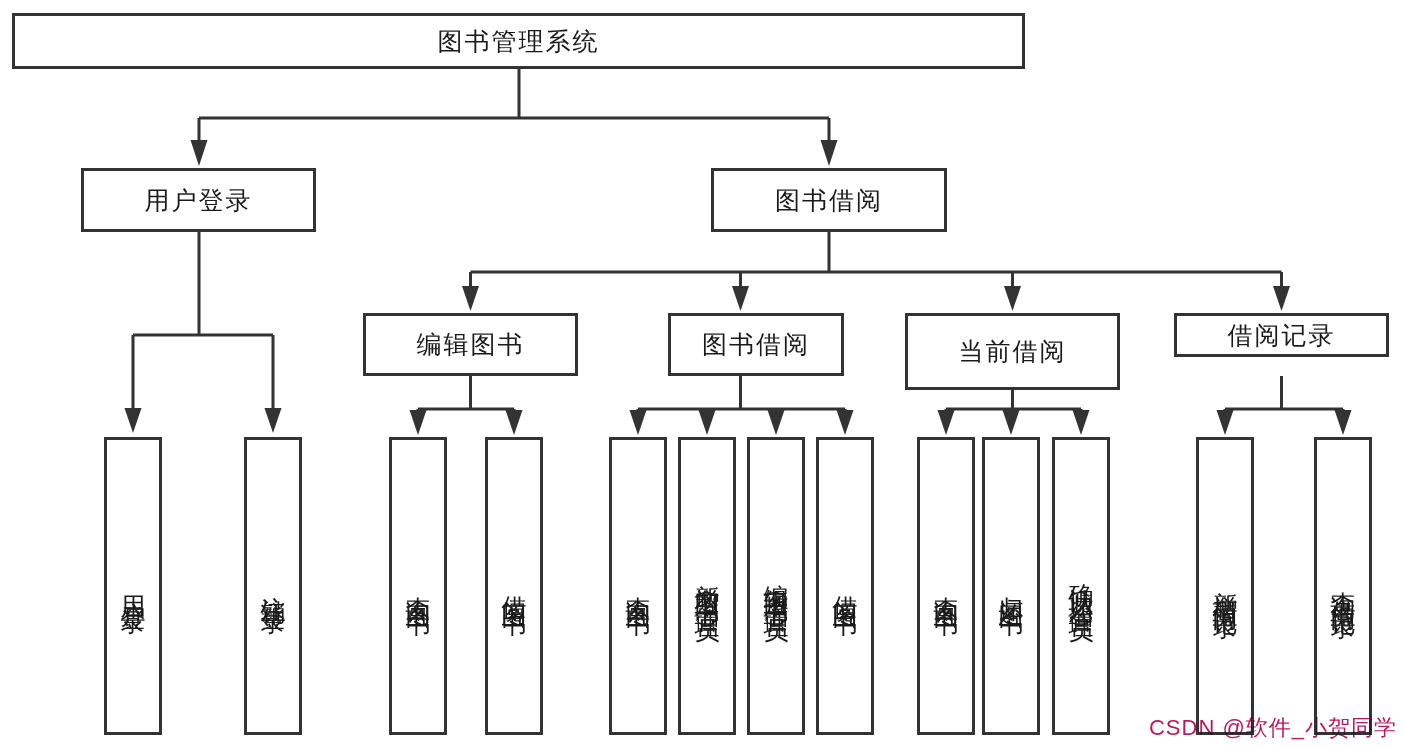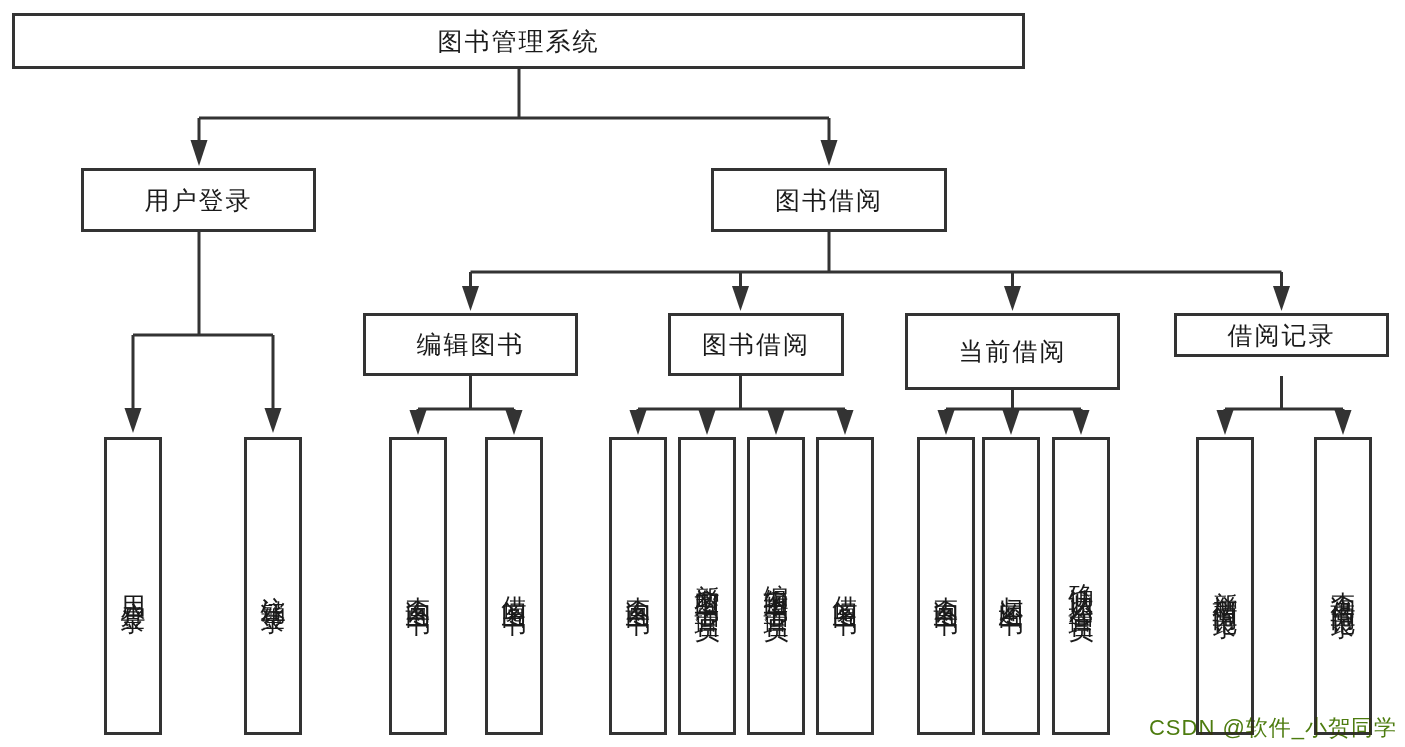--- a/index.html
+++ b/index.html
@@ -16,21 +16,21 @@
     display:flex;align-items:center;justify-content:center;
     text-align:center;
   }
   .hnode{font-size:25px;letter-spacing:2px;}
   .vnode{
     writing-mode:vertical-rl;text-orientation:mixed;
     font-size:25px;letter-spacing:5px;line-height:1;
   }
   .watermark{
     position:absolute;right:8px;bottom:4px;z-index:5;
-    font-size:22px;letter-spacing:1px;color:#4d7c0f;
+    font-size:22px;letter-spacing:1px;color:#be185d;
     mix-blend-mode:darken;white-space:nowrap;
   }
 </style>
 </head>
 <body>
 
 <div class="canvas">
 
   <svg class="wires" width="1405" height="747" viewBox="0 0 1405 747">
 

